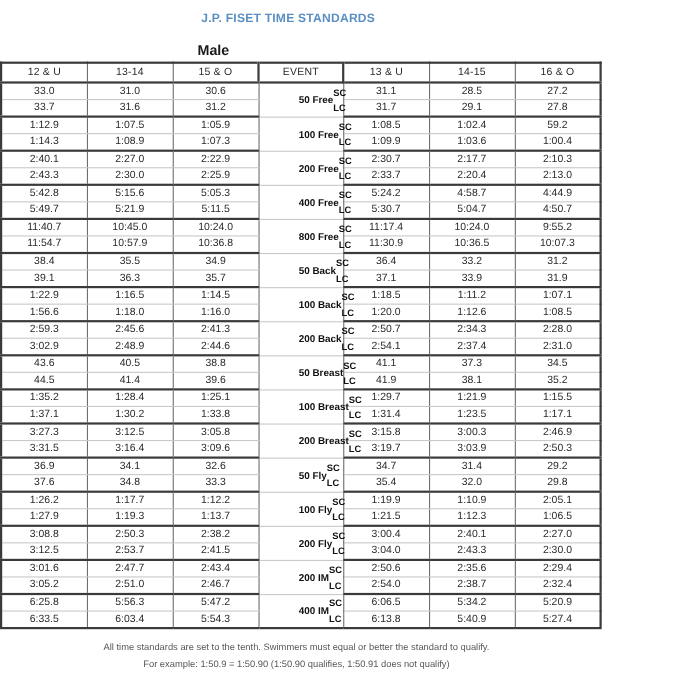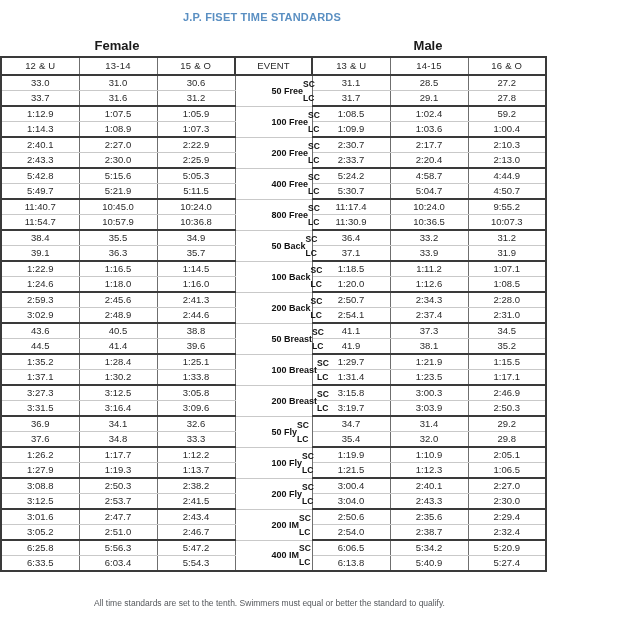--- a/index.html
+++ b/index.html
@@ -147,21 +147,20 @@
   }
 </style>
 </head>
 <body>
 
 <div class="page">
 
   <div class="doc-title">J.P. FISET TIME STANDARDS</div>
 
   <div class="gender-band">
-    <div class="gender-label gender-female">Female</div>
     <div class="gender-spacer"></div>
     <div class="gender-label gender-male">Male</div>
   </div>
 
   <table class="standards">
     <colgroup>
       <col class="c-age">
         <col class="c-age">
         <col class="c-age">
       <col class="c-event">
@@ -342,21 +341,21 @@
                 <span class="course-tag">SC</span>
                 <span class="course-tag">LC</span>
               </span>
             </div>
           </td>
           <td class="time">1:18.5</td>
           <td class="time">1:11.2</td>
           <td class="time">1:07.1</td>
         </tr>
         <tr class="row-lc">
-          <td class="time">1:24.6</td>
+          <td class="time">1:56.6</td>
           <td class="time">1:18.0</td>
           <td class="time">1:16.0</td>
           <td class="time">1:20.0</td>
           <td class="time">1:12.6</td>
           <td class="time">1:08.5</td>
         </tr>
         <tr class="row-sc">
           <td class="time">2:59.3</td>
           <td class="time">2:45.6</td>
           <td class="time">2:41.3</td>
@@ -579,15 +578,16 @@
           <td class="time">5:54.3</td>
           <td class="time">6:13.8</td>
           <td class="time">5:40.9</td>
           <td class="time">5:27.4</td>
         </tr>
       </tbody>
   </table>
 
   <div class="footnotes">
     <div class="footnote-line">All time standards are set to the tenth. Swimmers must equal or better the standard to qualify.</div>
+    <div class="footnote-line">For example: 1:50.9 = 1:50.90 (1:50.90 qualifies, 1:50.91 does not qualify)</div>
   </div>
 
 </div>
 
 </body></html>

